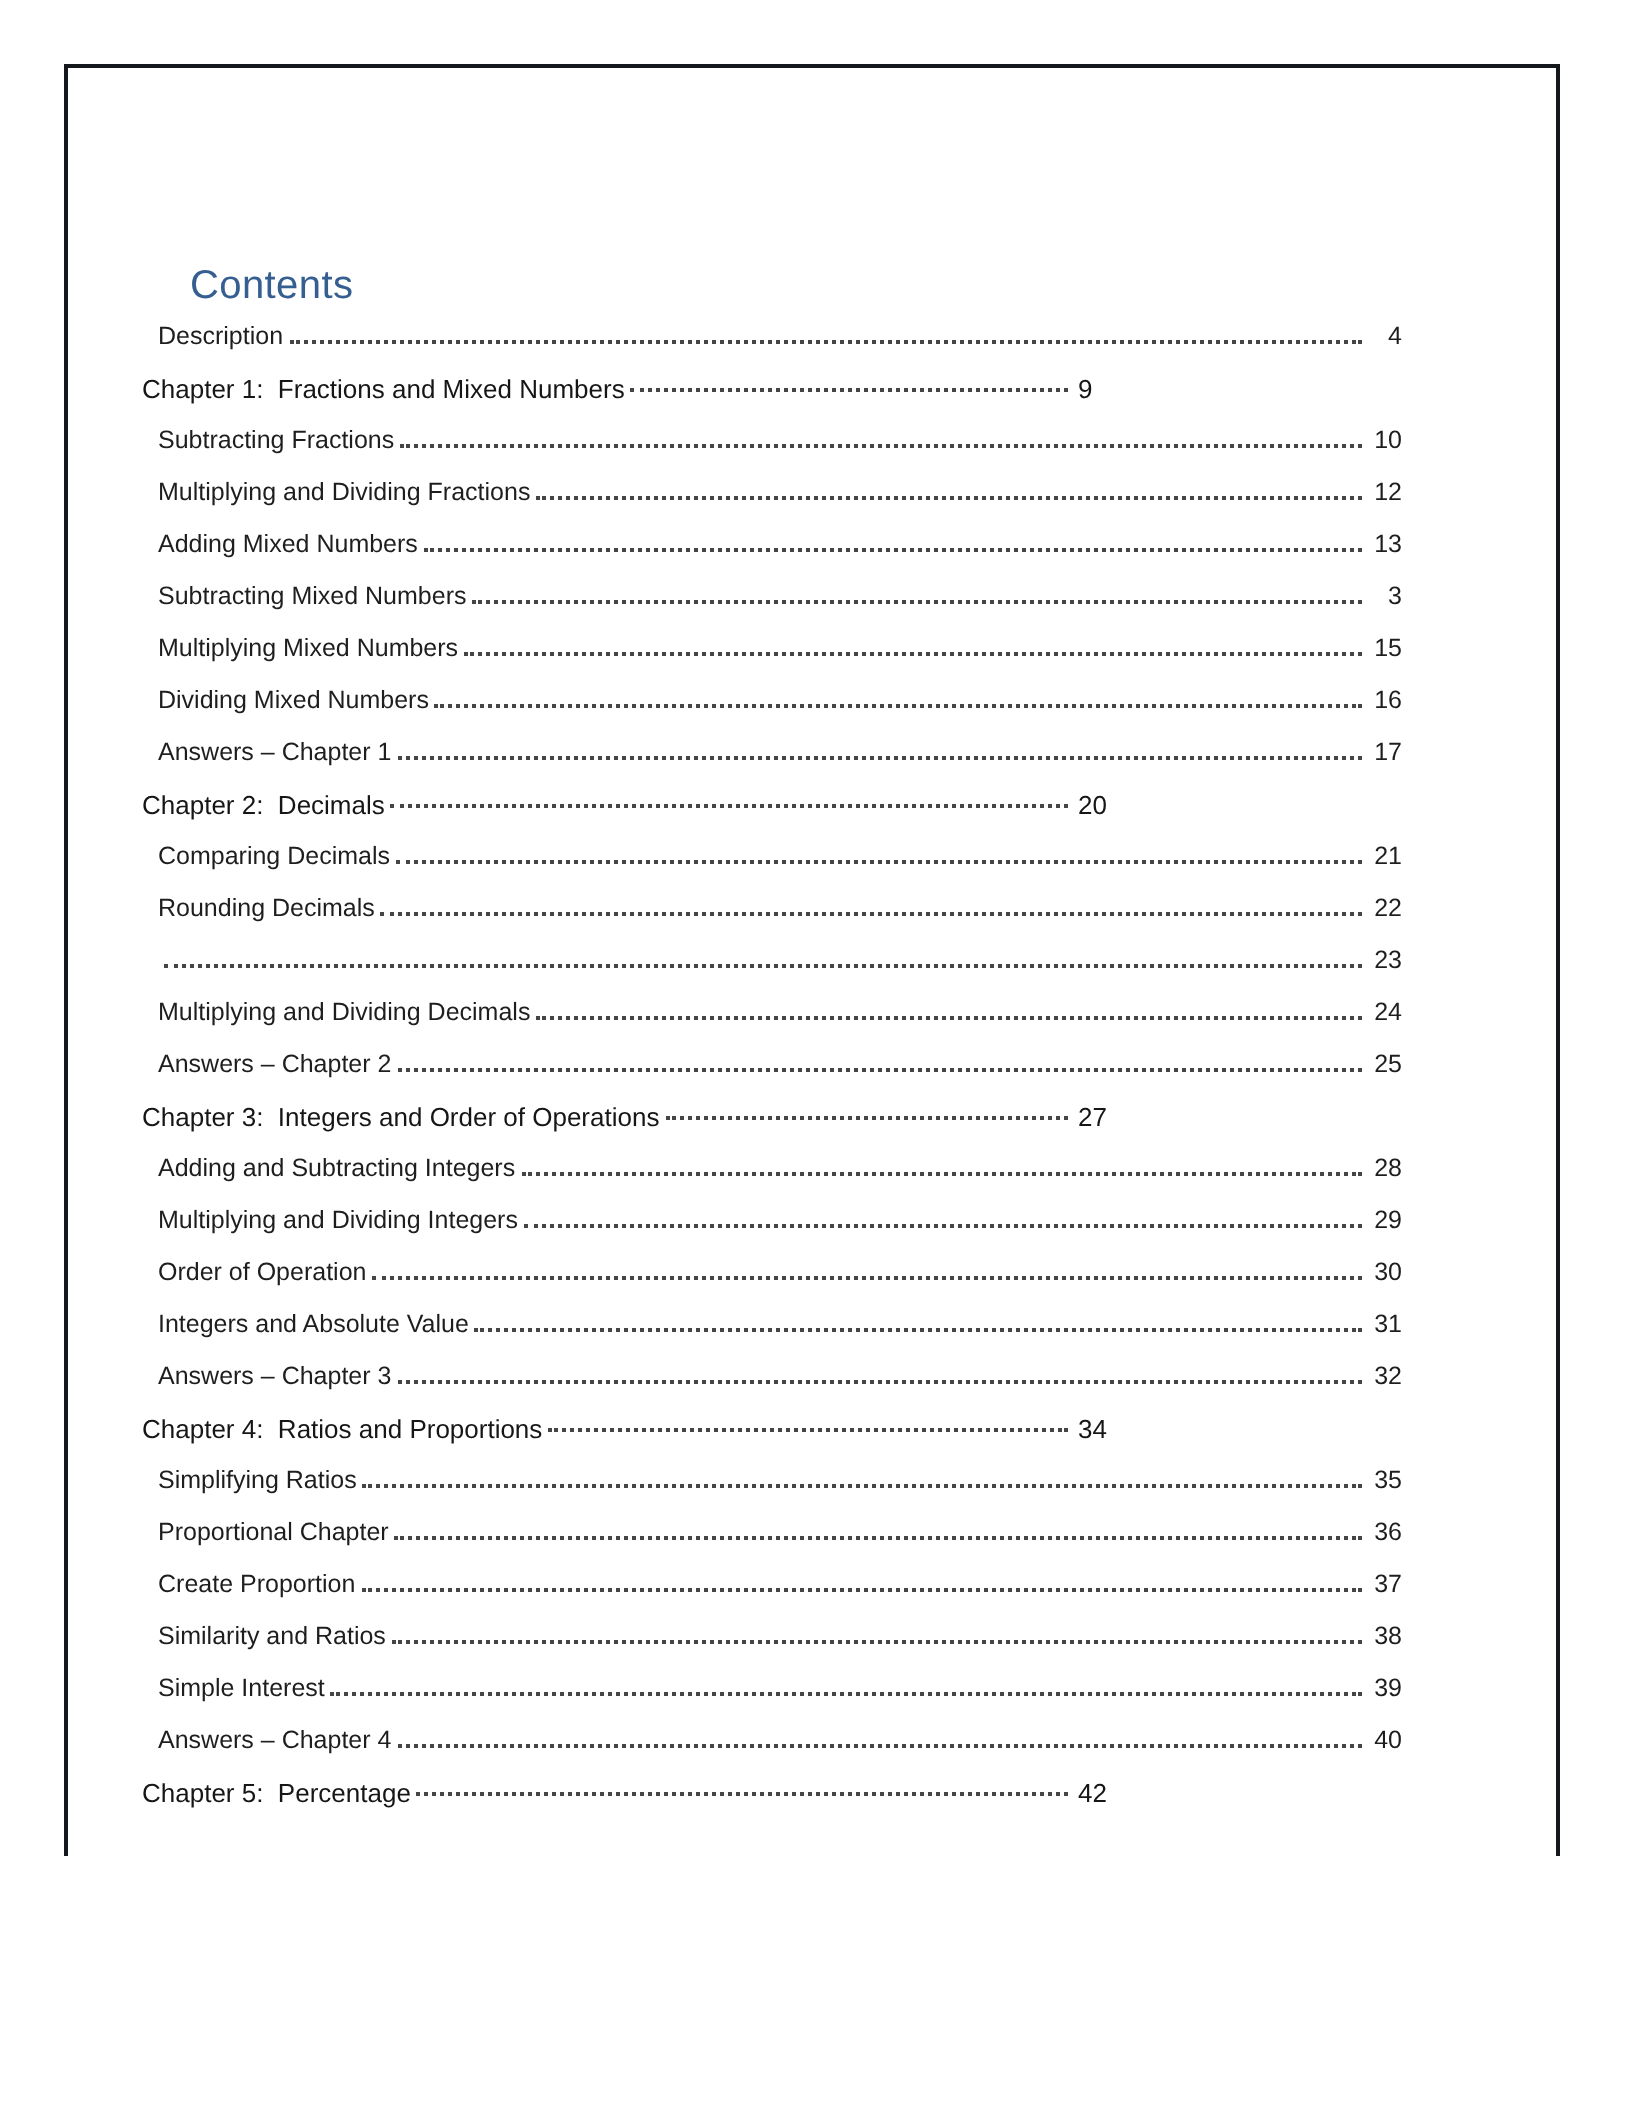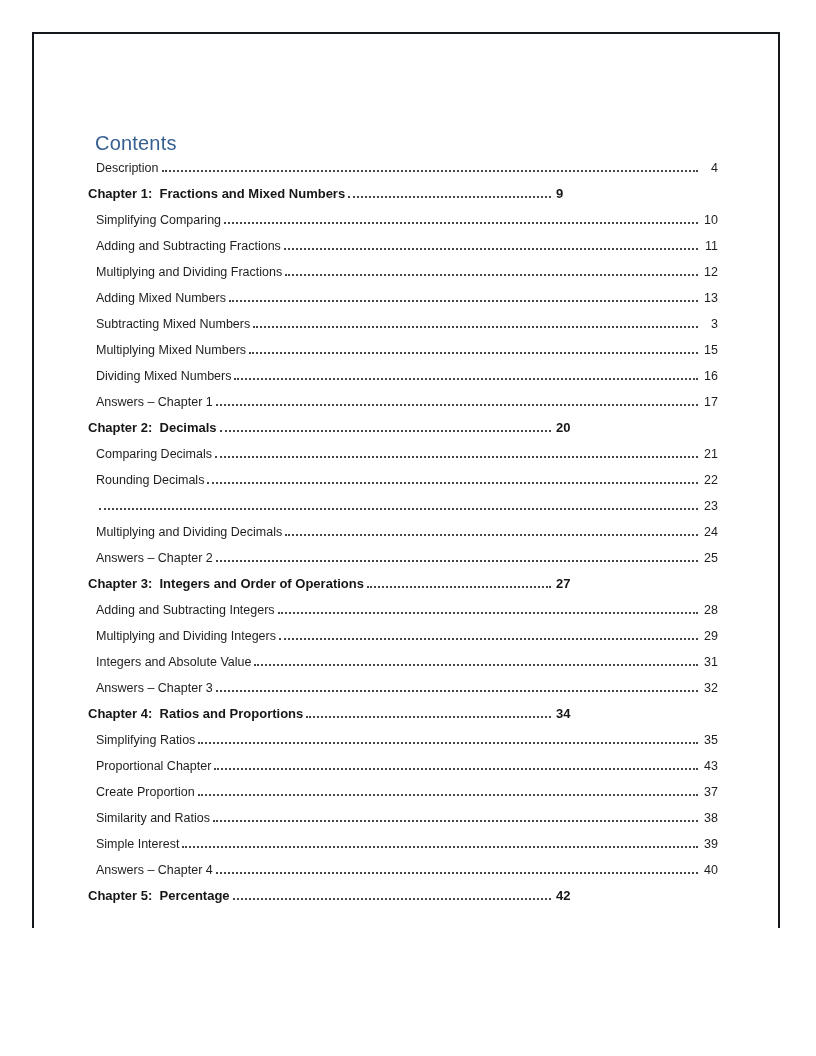--- a/index.html
+++ b/index.html
@@ -30,42 +30,43 @@
     left: 95px;
     top: 131px;
     font-size: 20px;
     line-height: 24px;
     font-weight: 400;
     letter-spacing: 0.2px;
     color: #365F91;
   }
   .toc {
     position: absolute;
-    left: 88px;
+    left: 71px;
     top: 156px;
     width: 630px;
   }
   .toc-row {
     display: flex;
     align-items: baseline;
     height: 26px;
     line-height: 24px;
     font-size: 12.5px;
     color: #1e1e1e;
     white-space: nowrap;
   }
   .toc-row.sub {
     margin-left: 8px;
     width: 622px;
   }
   .toc-row.chapter {
-    font-weight: 700;
+    font-weight: 400;
     font-size: 13px;
     width: 492px;
     color: #161616;
+    align-items: center;
   }
   .toc-label { flex: 0 0 auto; }
   .toc-dots {
     flex: 1 1 auto;
     height: 0;
     border-bottom: 2px dotted #454545;
     margin: 0 3px;
     min-width: 10px;
   }
   .toc-page { flex: 0 0 auto; }
@@ -113,30 +114,25 @@
         <span class="toc-label">Description</span>
         <span class="toc-dots"></span>
         <span class="toc-page">4</span>
       </div>
       <div class="toc-row chapter">
         <span class="toc-label">Chapter 1:&nbsp; Fractions and Mixed Numbers</span>
         <span class="toc-dots"></span>
         <span class="toc-page">9</span>
       </div>
       <div class="toc-row sub">
-        <span class="toc-label">Simplifying Comparing</span>
+        <span class="toc-label">Subtracting Fractions</span>
         <span class="toc-dots"></span>
         <span class="toc-page">10</span>
       </div>
       <div class="toc-row sub">
-        <span class="toc-label">Adding and Subtracting Fractions</span>
-        <span class="toc-dots"></span>
-        <span class="toc-page">11</span>
-      </div>
-      <div class="toc-row sub">
         <span class="toc-label">Multiplying and Dividing Fractions</span>
         <span class="toc-dots"></span>
         <span class="toc-page">12</span>
       </div>
       <div class="toc-row sub">
         <span class="toc-label">Adding Mixed Numbers</span>
         <span class="toc-dots"></span>
         <span class="toc-page">13</span>
       </div>
       <div class="toc-row sub">
@@ -197,20 +193,25 @@
         <span class="toc-label">Adding and Subtracting Integers</span>
         <span class="toc-dots"></span>
         <span class="toc-page">28</span>
       </div>
       <div class="toc-row sub">
         <span class="toc-label">Multiplying and Dividing Integers</span>
         <span class="toc-dots"></span>
         <span class="toc-page">29</span>
       </div>
       <div class="toc-row sub">
+        <span class="toc-label">Order of Operation</span>
+        <span class="toc-dots"></span>
+        <span class="toc-page">30</span>
+      </div>
+      <div class="toc-row sub">
         <span class="toc-label">Integers and Absolute Value</span>
         <span class="toc-dots"></span>
         <span class="toc-page">31</span>
       </div>
       <div class="toc-row sub">
         <span class="toc-label">Answers – Chapter 3</span>
         <span class="toc-dots"></span>
         <span class="toc-page">32</span>
       </div>
       <div class="toc-row chapter">
@@ -219,21 +220,21 @@
         <span class="toc-page">34</span>
       </div>
       <div class="toc-row sub">
         <span class="toc-label">Simplifying Ratios</span>
         <span class="toc-dots"></span>
         <span class="toc-page">35</span>
       </div>
       <div class="toc-row sub">
         <span class="toc-label">Proportional Chapter</span>
         <span class="toc-dots"></span>
-        <span class="toc-page">43</span>
+        <span class="toc-page">36</span>
       </div>
       <div class="toc-row sub">
         <span class="toc-label">Create Proportion</span>
         <span class="toc-dots"></span>
         <span class="toc-page">37</span>
       </div>
       <div class="toc-row sub">
         <span class="toc-label">Similarity and Ratios</span>
         <span class="toc-dots"></span>
         <span class="toc-page">38</span>

